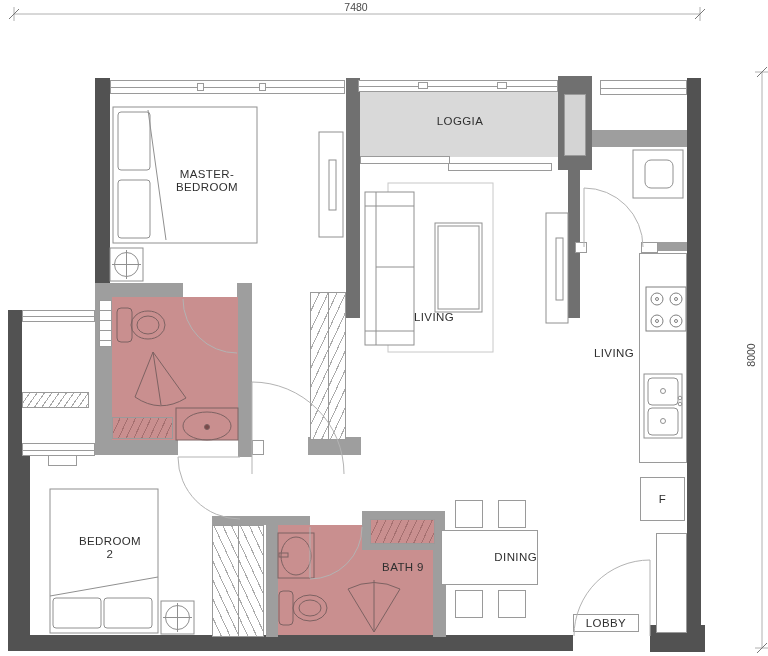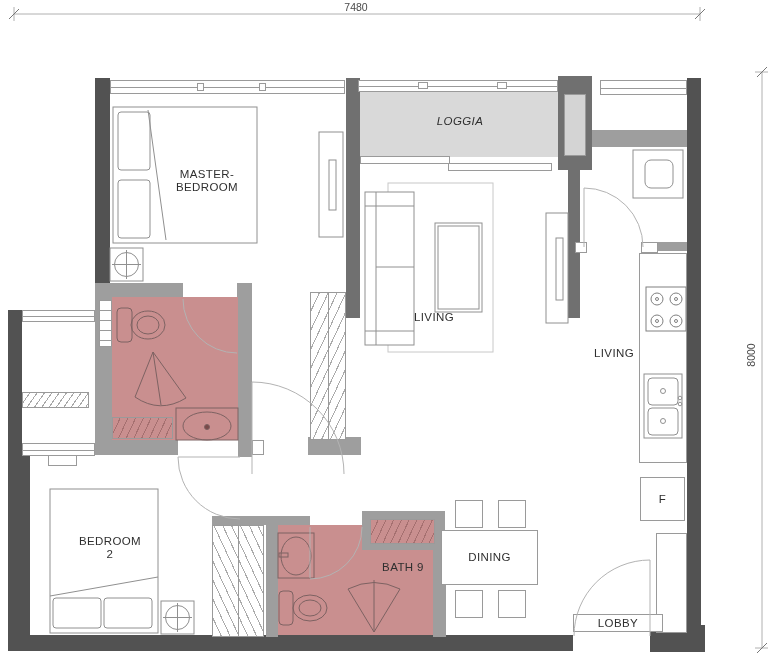--- a/index.html
+++ b/index.html
@@ -110,25 +110,25 @@
   <div class="box" style="left:639px;top:253px;width:48px;height:210px;"></div>
   <div class="table" style="left:640px;top:477px;width:45px;height:44px;">
     <span class="lbl" style="position:static;">F</span>
   </div>
   <div class="box" style="left:656px;top:533px;width:31px;height:100px;"></div>
 
   <div class="box" style="left:455px;top:500px;width:28px;height:28px;"></div>
   <div class="box" style="left:498px;top:500px;width:28px;height:28px;"></div>
   <div class="box" style="left:455px;top:590px;width:28px;height:28px;"></div>
   <div class="box" style="left:498px;top:590px;width:28px;height:28px;"></div>
-  <div class="table" style="left:441px;top:530px;width:97px;height:55px;">
+  <div class="table" style="left:441px;top:530px;width:97px;height:55px;justify-content:flex-end;">
     <span class="lbl" style="position:static;">DINING</span>
   </div>
 
-  <div class="lobby-box" style="left:573px;top:614px;width:90px;height:18px;">
+  <div class="lobby-box" style="left:573px;top:614px;width:66px;height:18px;">
     <span class="lbl" style="position:static;">LOBBY</span>
   </div>
 
   <svg class="overlay" width="768" height="656" viewBox="0 0 768 656">
 
     <g stroke="#b0b0b0" fill="none">
       <path d="M 14 14 H 700 M 14 7 V 21 M 700 7 V 21"></path>
       <path d="M 762 72 V 648 M 755 72 H 769 M 755 648 H 769"></path>
       <path d="M 9 19 L 19 9 M 695 19 L 705 9 M 757 77 L 767 67 M 757 653 L 767 643" stroke="#777"></path>
     </g>
@@ -246,21 +246,21 @@
       <path d="M 362 527 A 52 52 0 0 1 310 579 M 310 527 V 578"></path>
       <path d="M 584 188 A 59 59 0 0 1 643 247 M 584 188 V 247"></path>
       <path d="M 650 560 A 76 76 0 0 0 574 636 M 650 560 V 636"></path>
     </g>
   </svg>
 
   <div class="lbl" style="left:147px;top:168px;width:120px;">
     <span>MASTER-</span>
     <span>BEDROOM</span>
   </div>
-  <div class="lbl" style="left:410px;top:115px;width:100px;font-style:italic;">LOGGIA</div>
+  <div class="lbl" style="left:410px;top:115px;width:100px;">LOGGIA</div>
   <div class="lbl" style="left:384px;top:311px;width:100px;">LIVING</div>
   <div class="lbl" style="left:564px;top:347px;width:100px;">LIVING</div>
   <div class="lbl" style="left:50px;top:535px;width:120px;">
     <span>BEDROOM</span>
     <span>2</span>
   </div>
   <div class="lbl" style="left:353px;top:561px;width:100px;">BATH 9</div>
 
   <div class="dim" style="left:326px;top:1px;width:60px;">7480</div>
   <div class="dim dim-v" style="left:722px;top:348px;width:60px;height:14px;">8000</div>

